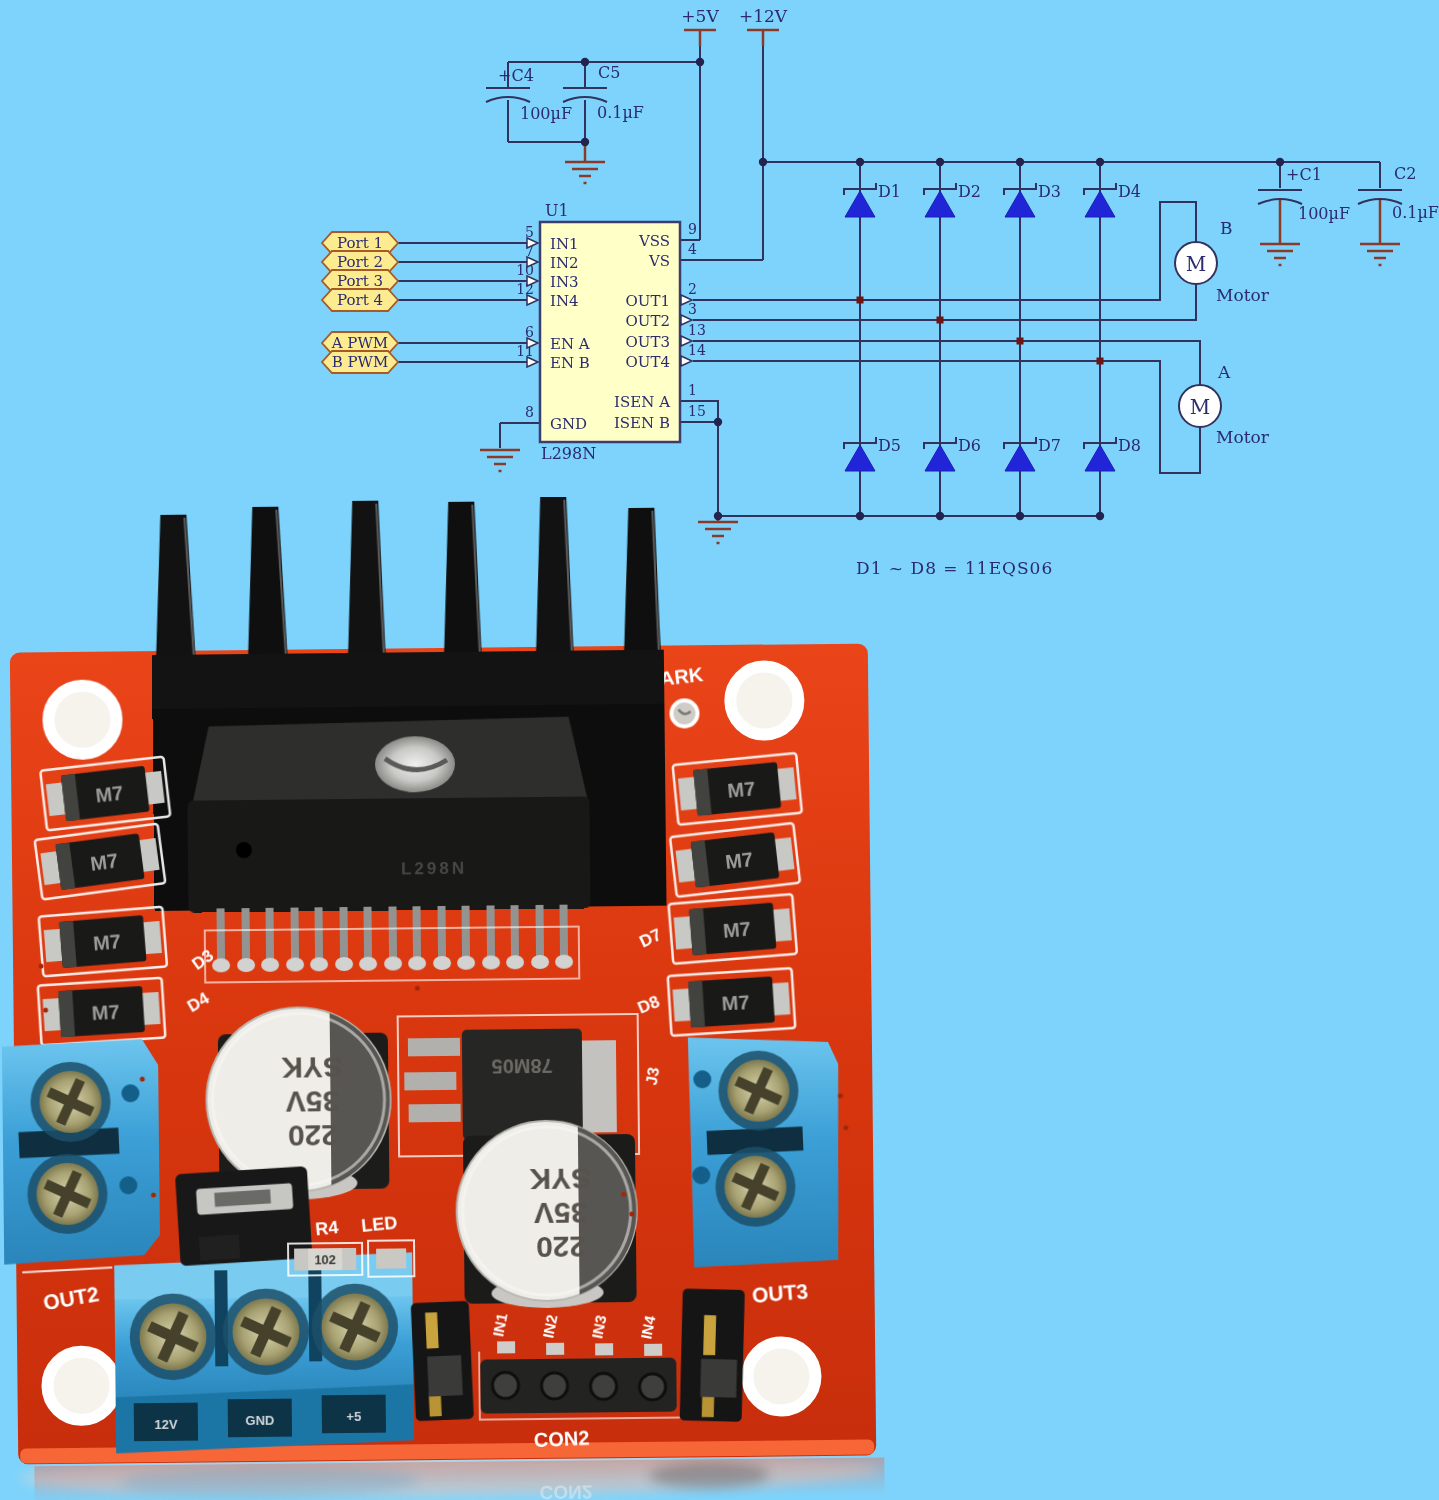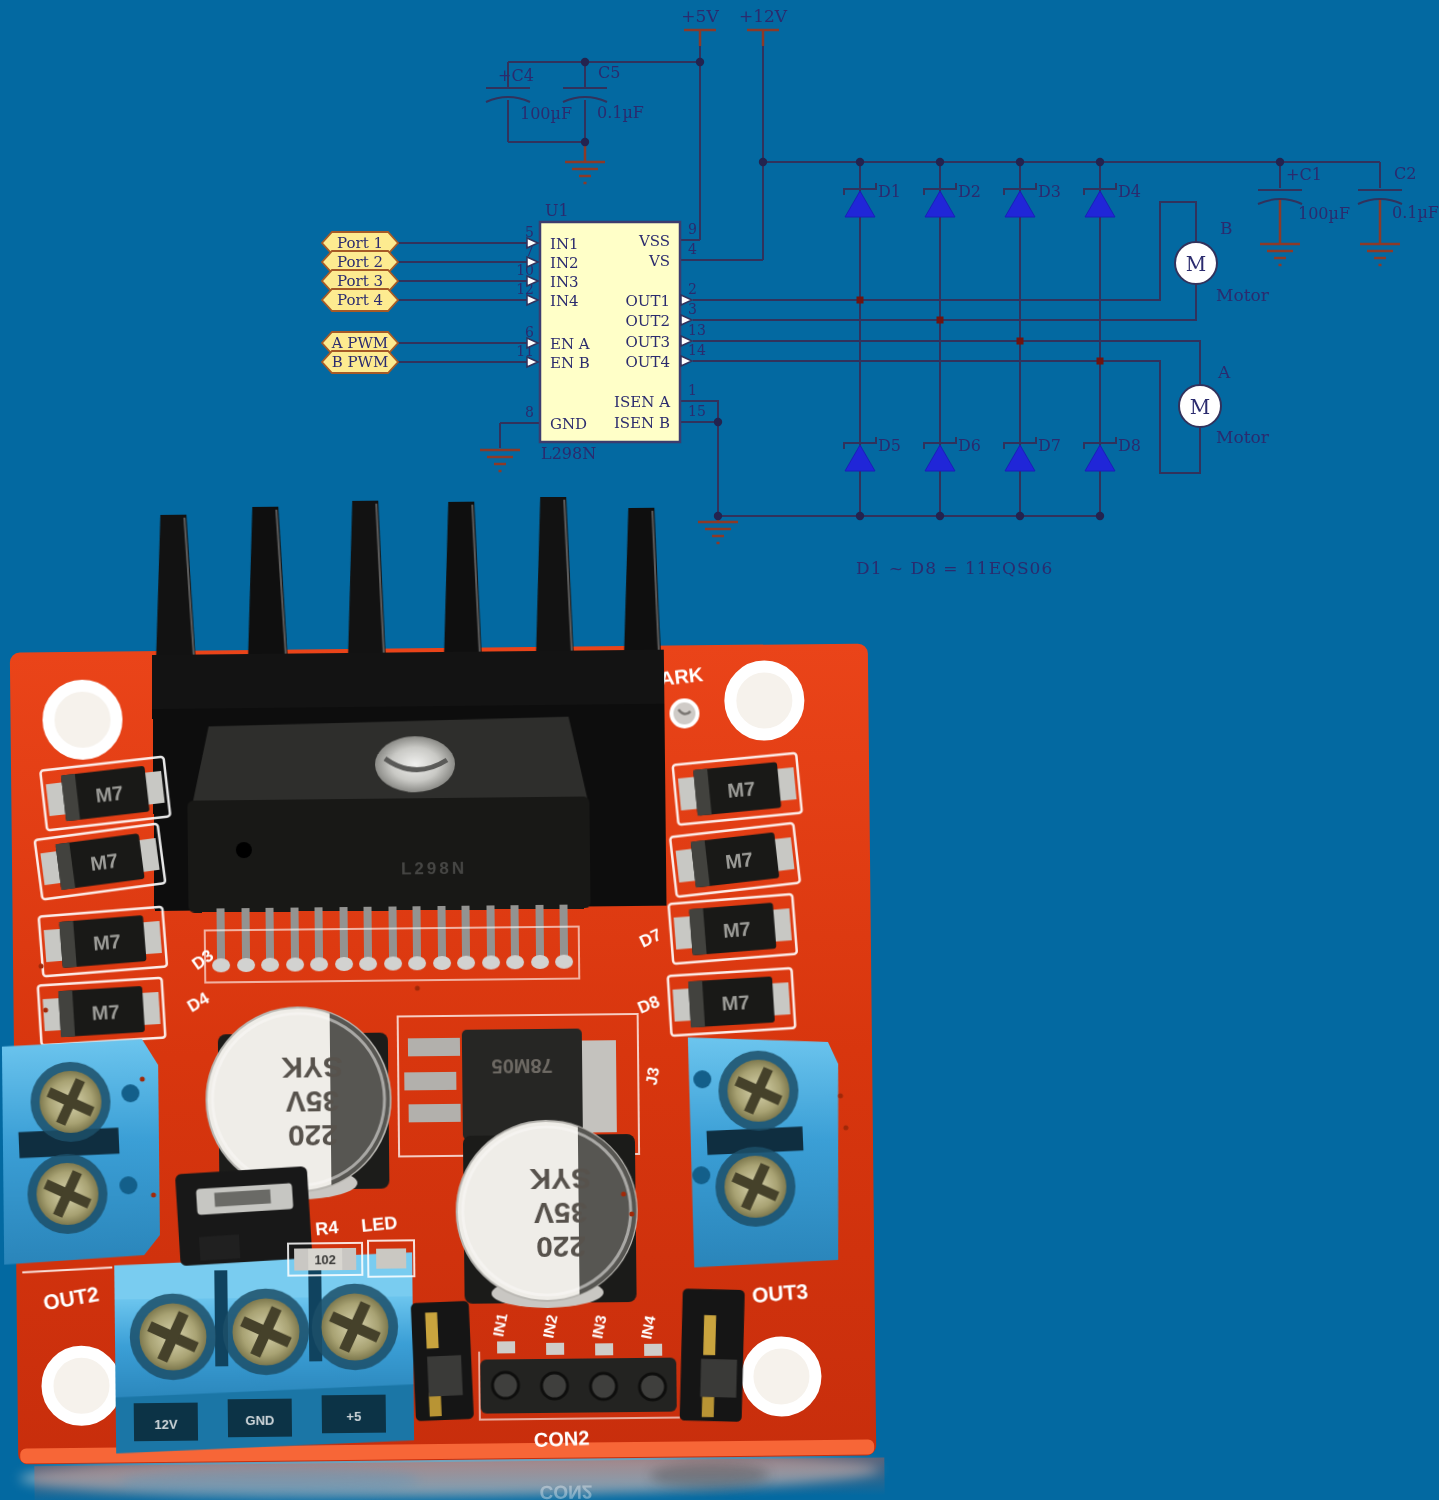--- a/index.html
+++ b/index.html
@@ -1,16 +1,16 @@
 <!DOCTYPE html>
 <html><head>
 <meta charset="utf-8">
 <style>
   html,body{margin:0;padding:0;background:#ffffff;}
-  #canvas{position:relative;width:1439px;height:1500px;background:#0369a1;overflow:hidden;}
+  #canvas{position:relative;width:1439px;height:1500px;background:#7dd3fc;overflow:hidden;}
   svg{position:absolute;left:0;top:0;}
   .st{font-family:"DejaVu Serif",serif;fill:#2b2b6e;}
   .s14{font-size:14px}.s15{font-size:15px}.s16{font-size:16px}.s17{font-size:17px}.s20{font-size:20px}
   .wire{stroke:#32325c;stroke-width:2;fill:none}
   .mar{stroke:#8c3a28;stroke-width:2.5;fill:none}
   .silk{fill:#ffffff;font-family:"Liberation Sans",sans-serif;font-weight:bold;}
   .etch{font-family:"Liberation Sans",sans-serif;font-weight:bold;fill:#57524c;}
   .dim{font-family:"Liberation Sans",sans-serif;font-weight:bold;}
 </style>
 </head>

